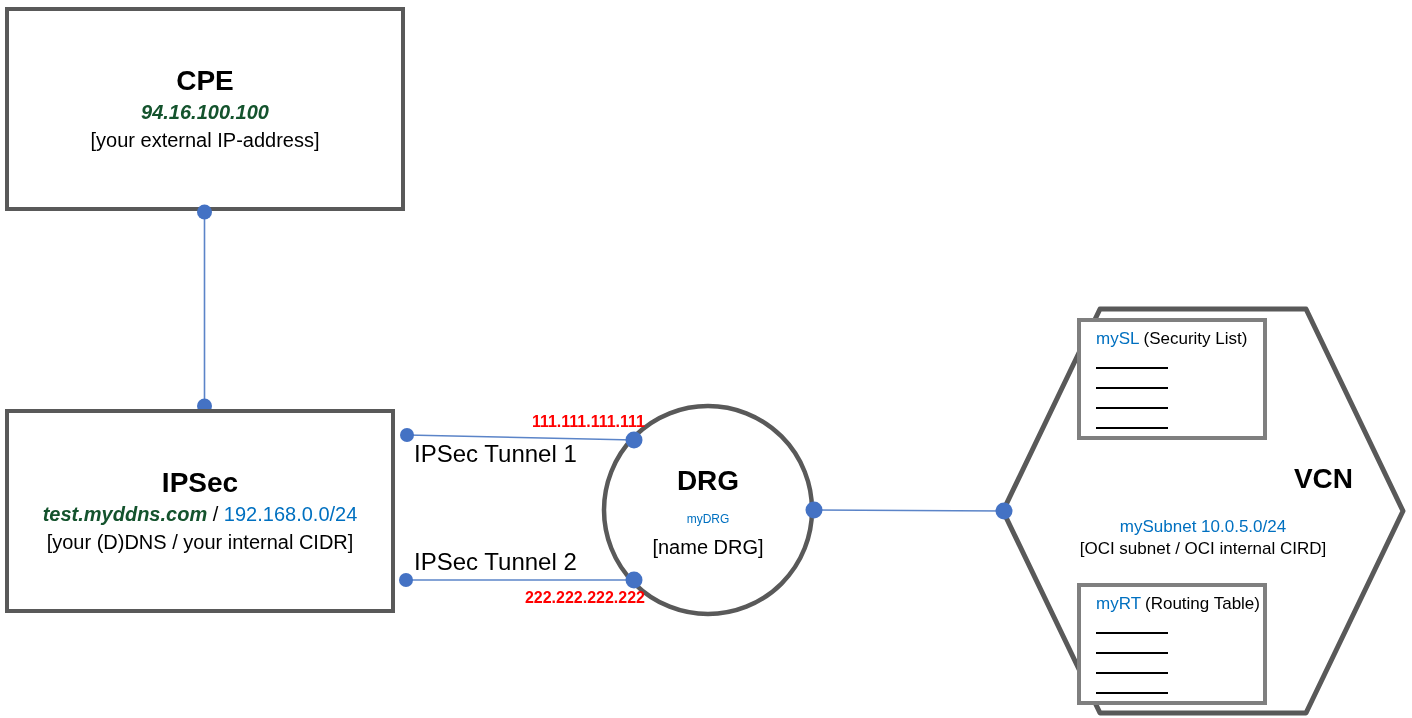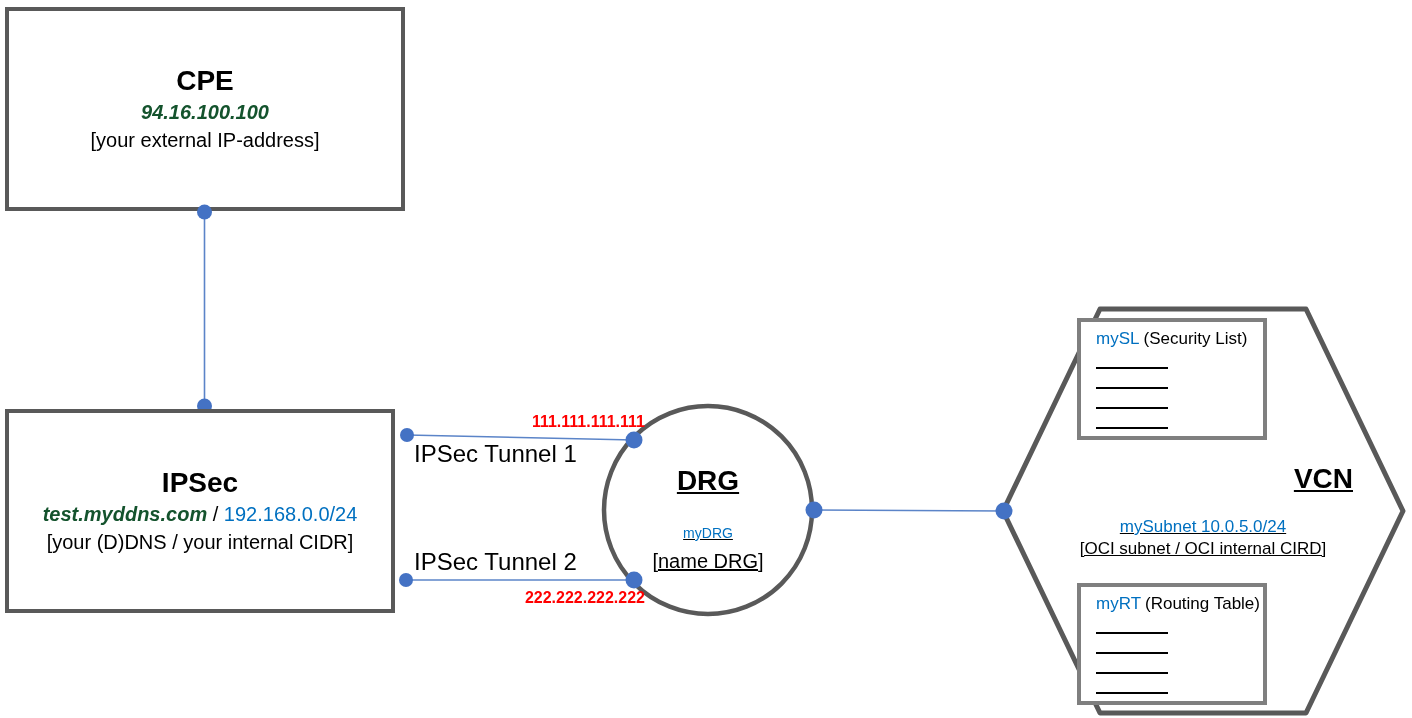--- a/index.html
+++ b/index.html
@@ -19,24 +19,24 @@
   }
   .box-cpe{left:5px;top:7px;width:400px;height:204px;}
   .box-ipsec{left:5px;top:409px;width:390px;height:204px;}
   .node-title{font-size:28px;font-weight:bold;line-height:34px;}
   .node-line{font-size:20px;line-height:28px;}
   .red{color:#14532d;font-weight:bold;font-style:italic;}
   .blue{color:#0070c0;}
   .pre{white-space:pre;}
 
   
-  .float-label{position:absolute;text-align:center;z-index:3;text-decoration:underline;}
+  .float-label{position:absolute;text-align:center;z-index:3;}
   .drg-label{left:608px;top:463px;width:200px;}
   .drg-title{font-size:28px;font-weight:bold;line-height:36px;}
-  .drg-sub{font-size:14px;line-height:28px;margin-top:20px;}
+  .drg-sub{font-size:12px;line-height:28px;margin-top:6px;}
   .drg-note{font-size:20px;line-height:28px;}
   .vcn-label{left:1053px;top:461px;width:300px;}
   .vcn-title{font-size:28px;font-weight:bold;line-height:36px;text-align:right;}
   .vcn-sub{font-size:17px;line-height:22px;margin-top:19px;}
   .vcn-note{font-size:17px;line-height:21px;}
 
   
   .inner-box{
     position:absolute;box-sizing:border-box;left:1077px;width:190px;height:122px;
     background:#fff;border:4px solid #7f7f7f;z-index:3;

